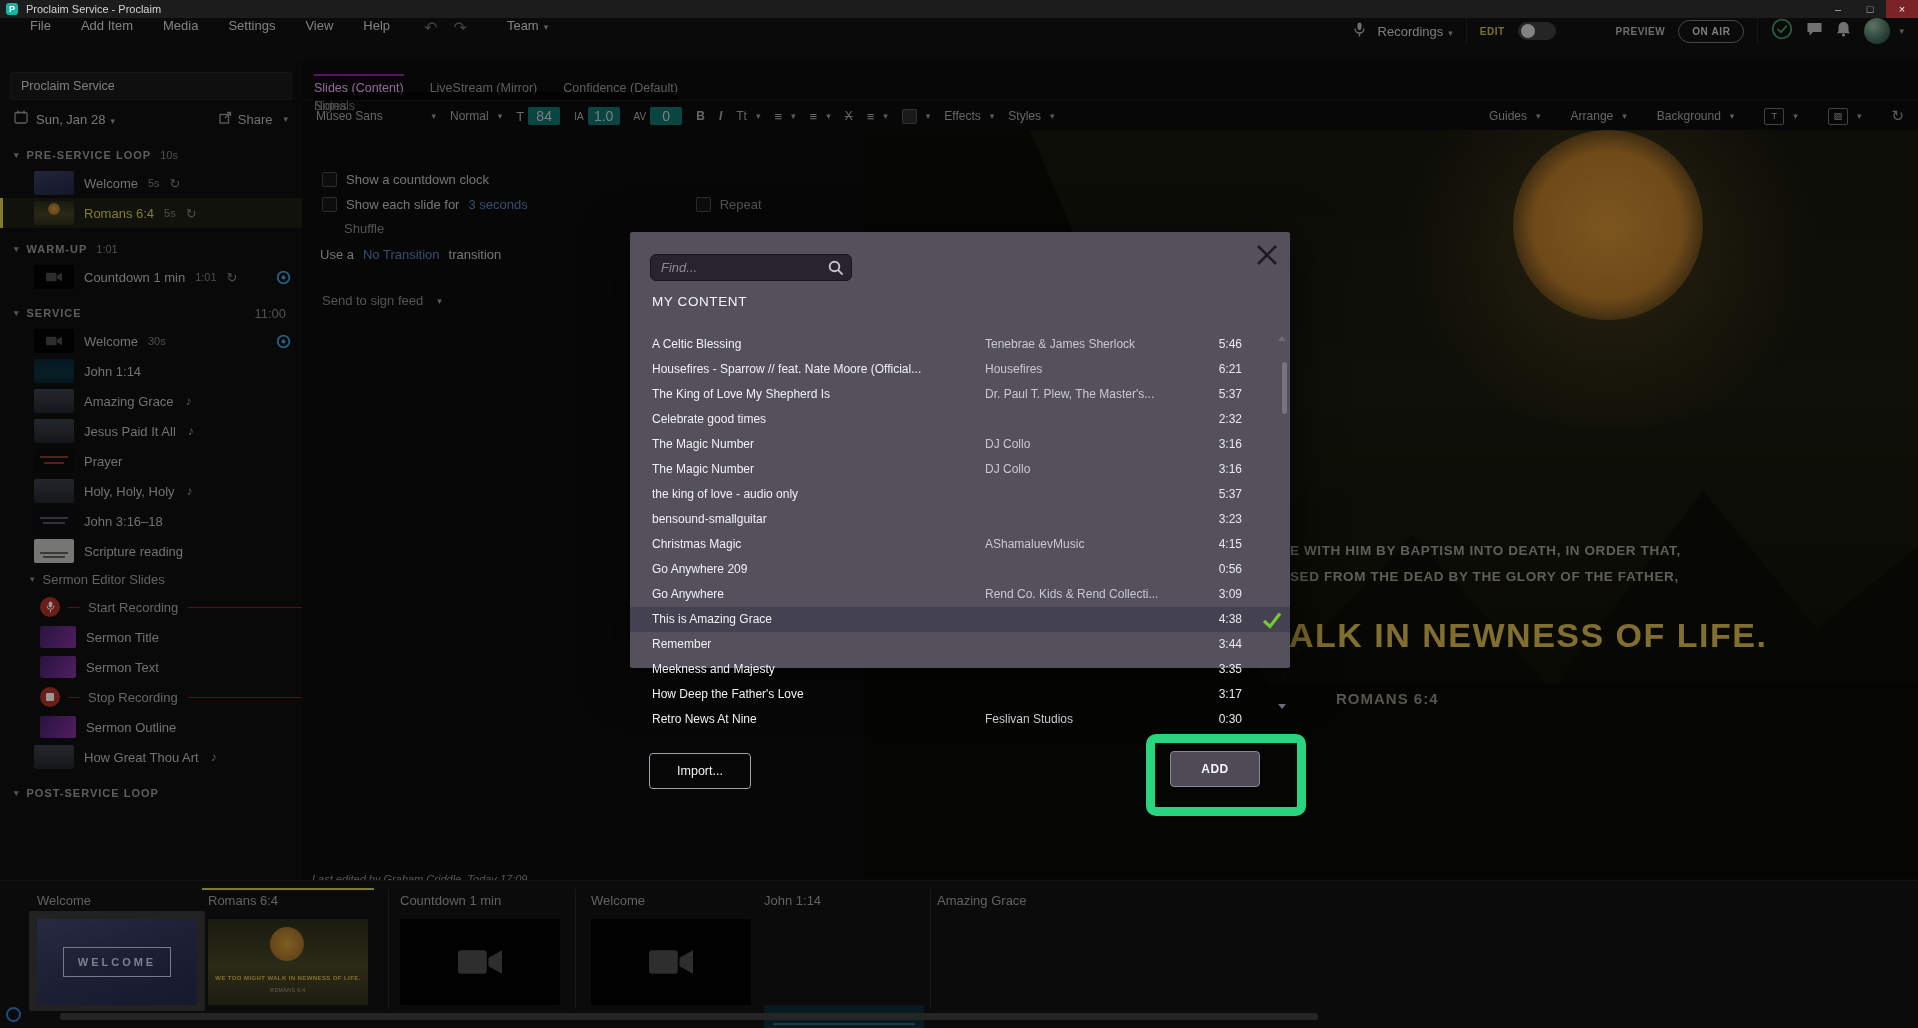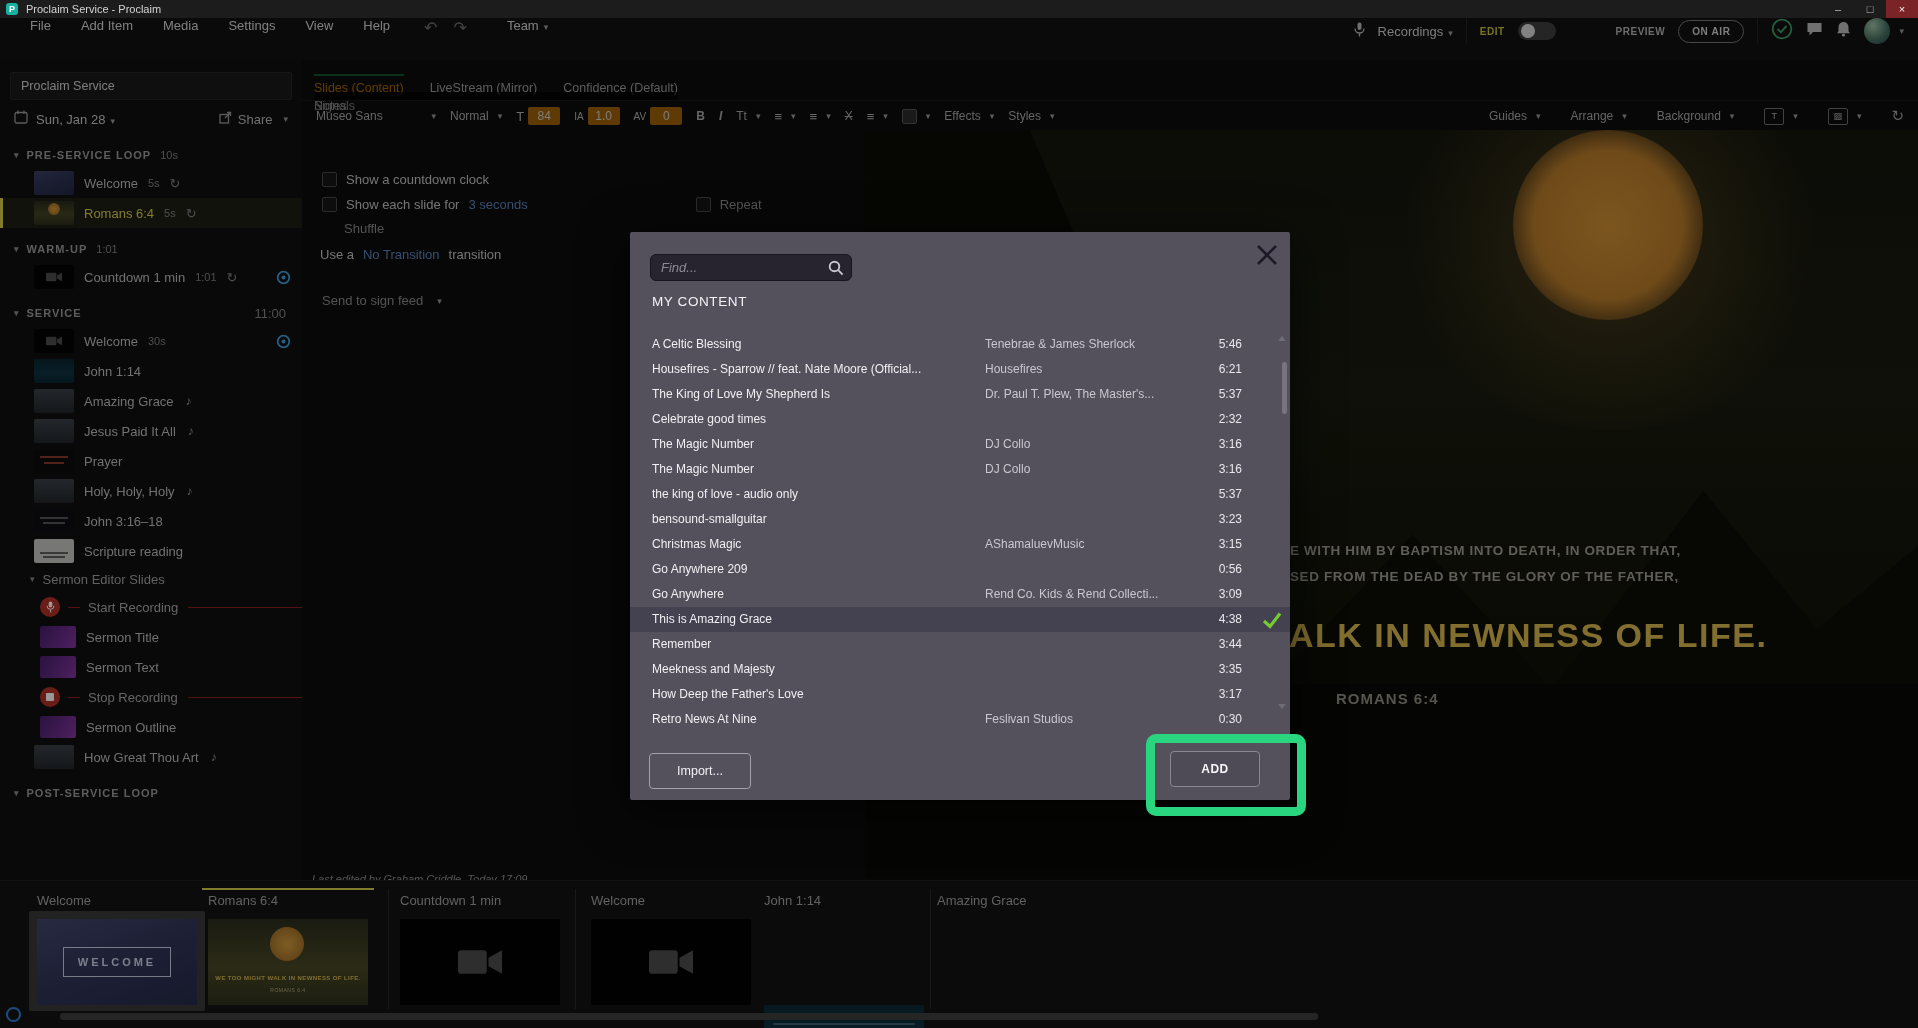--- a/index.html
+++ b/index.html
@@ -69,25 +69,25 @@
   .art-scripture{background:#c6c6c4;}
   .art-sermon{background:linear-gradient(120deg,#46206b,#83359f);}
   .minisun{position:absolute;top:2px;left:14px;width:12px;height:12px;border-radius:50%;background:radial-gradient(circle,#d49a39,#a5742a 70%,transparent 75%);}
   .microline{position:absolute;left:6px;right:6px;height:2px;background:rgba(255,255,255,.3);}
   .microline.red{background:rgba(190,80,60,.7);}
   .microline.dark{background:rgba(40,40,40,.65);}
   
   .main{position:absolute;top:60px;left:302px;right:0;bottom:148px;background:#0d0d0d;}
   .tabsrow{position:absolute;top:14px;left:12px;display:flex;gap:26px;height:26px;align-items:flex-start;}
   .tab{font-size:12.5px;color:#9a9a9a;padding-top:7px;}
-  .tab.active{color:#a16207;border-top:2px solid #14532d;padding-top:5px;}
+  .tab.active{color:#f0abfc;border-top:2px solid #a21caf;padding-top:5px;}
   .tab.dim{color:#7d7d7d;}
   .toolbar{position:absolute;top:40px;left:0;right:0;height:30px;display:flex;align-items:center;font-size:12px;color:#a9a9a9;padding-left:14px;border-top:1px solid #161616;}
   .tb{display:flex;align-items:center;gap:4px;margin-right:14px;white-space:nowrap;}
-  .tb .box{background:#a16207;border-radius:2px;min-width:26px;height:18px;display:flex;align-items:center;justify-content:center;color:#cfcfcf;font-size:12px;padding:0 3px;}
+  .tb .box{background:#0f766e;border-radius:2px;min-width:26px;height:18px;display:flex;align-items:center;justify-content:center;color:#cfcfcf;font-size:14px;padding:0 3px;}
   .tb .glyph{font-size:13px;color:#b2b2b2;}
   .tb-right{margin-left:auto;display:flex;align-items:center;gap:16px;padding-right:14px;}
   .iconbox{width:18px;height:15px;border:1px solid #6f6f6f;border-radius:2px;display:flex;align-items:center;justify-content:center;font-size:9px;color:#b2b2b2;}
   .swatch{width:13px;height:13px;background:#2c2c2c;border:1px solid #555;border-radius:2px;}
   
   .setrow{position:absolute;display:flex;align-items:center;gap:9px;font-size:13px;color:#c2c2c2;}
   .cbx{width:13px;height:13px;background:#161616;border:1px solid #4a4a4a;border-radius:2px;flex:none;}
   .blue{color:#5b82b8;}
   .dimtxt{color:#8b8b8b;}
   
@@ -123,21 +123,21 @@
   .fs-john{background:linear-gradient(180deg,#0c2935,#0f3748 60%,#0b2733);position:relative;}
   .tline{position:absolute;left:9px;right:9px;height:2px;background:rgba(140,195,215,.35);}
   .hscroll{position:absolute;left:60px;top:132px;width:1258px;height:7px;border-radius:3px;background:#3e3e3e;}
   .statusdot{position:absolute;left:6px;top:126px;width:11px;height:11px;border-radius:50%;border:2px solid #2f7fd0;}
   .lastedit{position:absolute;left:312px;top:873px;font-size:11px;font-style:italic;color:#8f8f8f;}
   .mouseloc{position:absolute;left:1105px;top:882px;font-size:10.5px;color:#7d7d7d;}
   .coords{position:absolute;right:18px;top:882px;font-size:10.5px;color:#8f8f8f;}
   
   .dim{position:absolute;left:0;top:18px;right:0;bottom:0;background:rgba(0,0,0,.40);z-index:50;pointer-events:none;}
   
-  .modal{position:absolute;left:630px;top:232px;width:660px;height:568px;background:#54515d;border-radius:2px;
+  .modal{position:absolute;left:630px;top:232px;width:660px;height:436px;background:#54515d;border-radius:2px;
          box-shadow:0 10px 50px rgba(0,0,0,.65);z-index:60;}
   .find{position:absolute;left:20px;top:22px;width:202px;height:27px;background:#27242f;border:1px solid #16141d;border-radius:6px;
         color:#e6e4ea;font-size:13px;font-style:italic;padding:0 30px 0 10px;box-sizing:border-box;outline:none;font-family:"Liberation Sans",sans-serif;}
   .find::placeholder{color:#8d8a96;font-style:italic;}
   .findmag{position:absolute;left:198px;top:28px;}
   .mclose{position:absolute;left:624px;top:10px;width:26px;height:26px;display:flex;align-items:center;justify-content:center;}
   .mhead{position:absolute;left:22px;top:62px;font-size:13.5px;color:#f4f3f6;letter-spacing:.6px;}
   .mlist{position:absolute;left:0;right:0;top:100px;height:392px;overflow:hidden;}
   .mrow{position:relative;height:25px;line-height:25px;font-size:12px;color:#f1f0f3;}
   .mrow .t{padding-left:22px;}
@@ -584,21 +584,21 @@
 
     <div class="mlist">
       <div class="mrow"><span class="t">A Celtic Blessing</span><span class="a">Tenebrae &amp; James Sherlock</span><span class="d">5:46</span></div>
       <div class="mrow"><span class="t">Housefires - Sparrow // feat. Nate Moore (Official...</span><span class="a">Housefires</span><span class="d">6:21</span></div>
       <div class="mrow"><span class="t">The King of Love My Shepherd Is</span><span class="a">Dr. Paul T. Plew, The Master's...</span><span class="d">5:37</span></div>
       <div class="mrow"><span class="t">Celebrate good times</span><span class="a"></span><span class="d">2:32</span></div>
       <div class="mrow"><span class="t">The Magic Number</span><span class="a">DJ Collo</span><span class="d">3:16</span></div>
       <div class="mrow"><span class="t">The Magic Number</span><span class="a">DJ Collo</span><span class="d">3:16</span></div>
       <div class="mrow"><span class="t">the king of love - audio only</span><span class="a"></span><span class="d">5:37</span></div>
       <div class="mrow"><span class="t">bensound-smallguitar</span><span class="a"></span><span class="d">3:23</span></div>
-      <div class="mrow"><span class="t">Christmas Magic</span><span class="a">AShamaluevMusic</span><span class="d">3:15</span></div>
+      <div class="mrow"><span class="t">Christmas Magic</span><span class="a">AShamaluevMusic</span><span class="d">4:15</span></div>
       <div class="mrow"><span class="t">Go Anywhere 209</span><span class="a"></span><span class="d">0:56</span></div>
       <div class="mrow"><span class="t">Go Anywhere</span><span class="a">Rend Co. Kids &amp; Rend Collecti...</span><span class="d">3:09</span></div>
       <div class="mrow sel"><span class="t">This is Amazing Grace</span><span class="a"></span><span class="d">4:38</span>
         <span class="chk"><svg width="20" height="18">
               <polyline points="2,10 8,15.5 18,2.5" fill="none" stroke="#74cb32" stroke-width="3.2"></polyline>
             </svg></span>
       </div>
       <div class="mrow"><span class="t">Remember</span><span class="a"></span><span class="d">3:44</span></div>
       <div class="mrow"><span class="t">Meekness and Majesty</span><span class="a"></span><span class="d">3:35</span></div>
       <div class="mrow"><span class="t">How Deep the Father's Love</span><span class="a"></span><span class="d">3:17</span></div>

